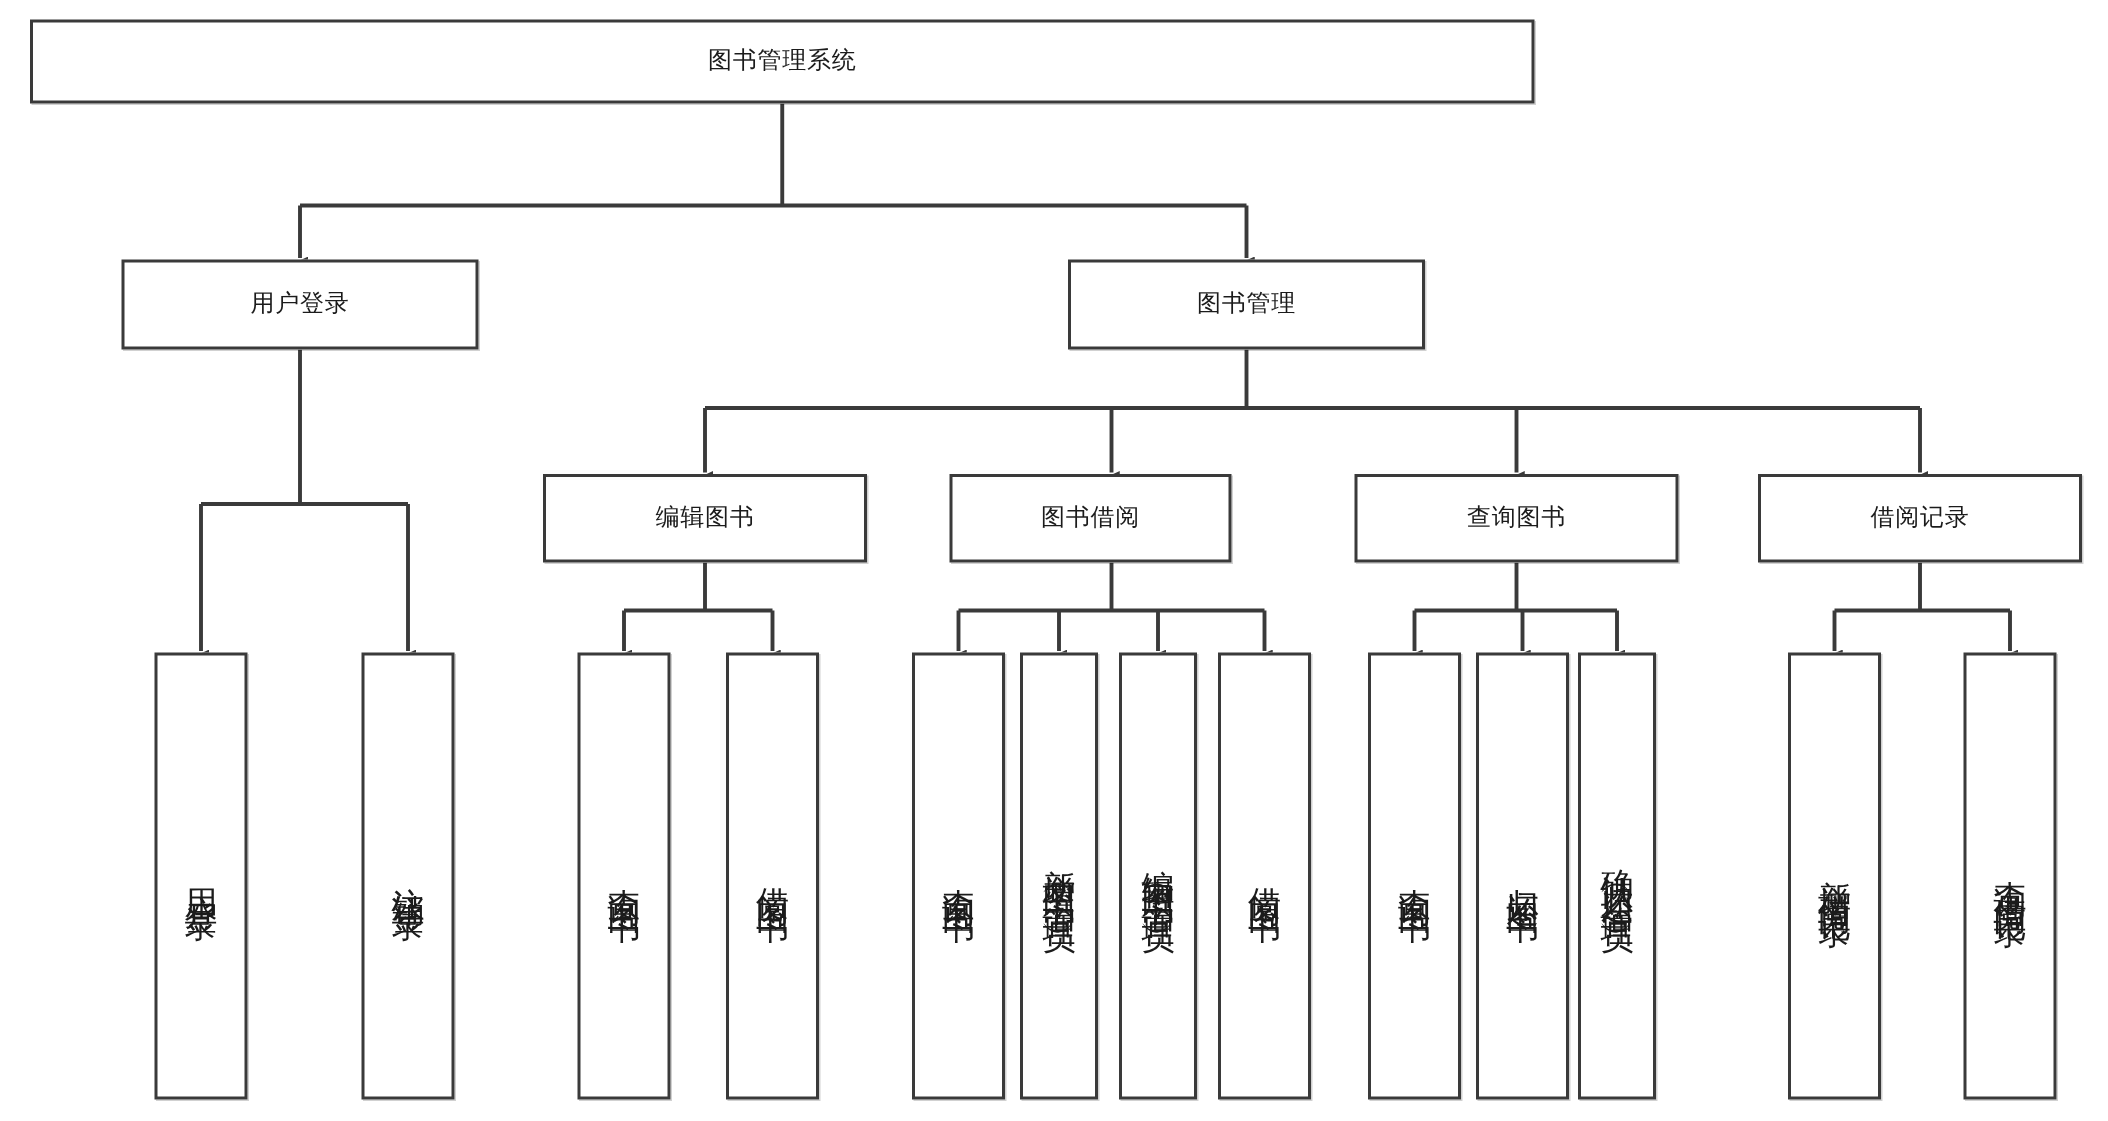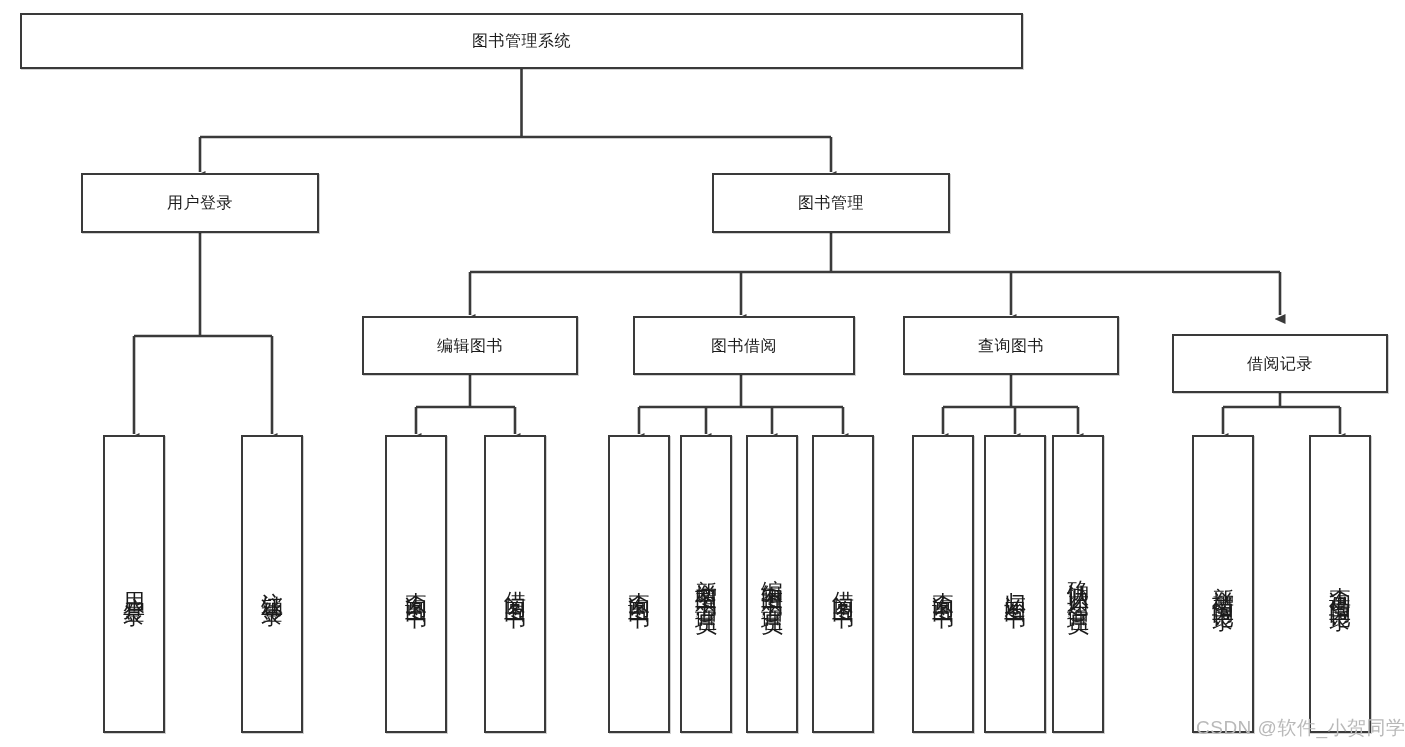--- a/index.html
+++ b/index.html
@@ -111,27 +111,27 @@
       </div>
       <div class="node" style="left: 81px; top: 173px; width: 238px; height: 60px;">
         <span class="node-label">用户登录</span>
       </div>
       <div class="node" style="left: 712px; top: 173px; width: 238px; height: 60px;">
         <span class="node-label">图书管理</span>
       </div>
       <div class="node" style="left: 362px; top: 316px; width: 216px; height: 59px;">
         <span class="node-label">编辑图书</span>
       </div>
-      <div class="node" style="left: 633px; top: 316px; width: 222px; height: 59px;">
+      <div class="node" style="left: 633px; top: 316px; width: 188px; height: 59px;">
         <span class="node-label">图书借阅</span>
       </div>
       <div class="node" style="left: 903px; top: 316px; width: 216px; height: 59px;">
         <span class="node-label">查询图书</span>
       </div>
-      <div class="node" style="left: 1172px; top: 316px; width: 216px; height: 59px; margin-top: 18px;">
+      <div class="node" style="left: 1172px; top: 316px; width: 216px; height: 59px;">
         <span class="node-label">借阅记录</span>
       </div>
       <div class="node vertical" style="left: 103px; top: 435px; width: 62px; height: 298px;">
         <span class="node-label">用户登录</span>
       </div>
       <div class="node vertical" style="left: 241px; top: 435px; width: 62px; height: 298px;">
         <span class="node-label">注销登录</span>
       </div>
       <div class="node vertical" style="left: 385px; top: 435px; width: 62px; height: 298px;">
         <span class="node-label">查询图书</span>
@@ -160,14 +160,13 @@
       <div class="node vertical" style="left: 1052px; top: 435px; width: 52px; height: 298px;">
         <span class="node-label">确认归还（管理员）</span>
       </div>
       <div class="node vertical" style="left: 1192px; top: 435px; width: 62px; height: 298px;">
         <span class="node-label">新增借阅记录</span>
       </div>
       <div class="node vertical" style="left: 1309px; top: 435px; width: 62px; height: 298px;">
         <span class="node-label">查询借阅记录</span>
       </div>
     </div>
-  <div class="watermark" style="left: 1196px; top: 715px; color: rgb(185, 185, 185);">CSDN @软件_小贺同学</div>
 </div>
 
 </body></html>

